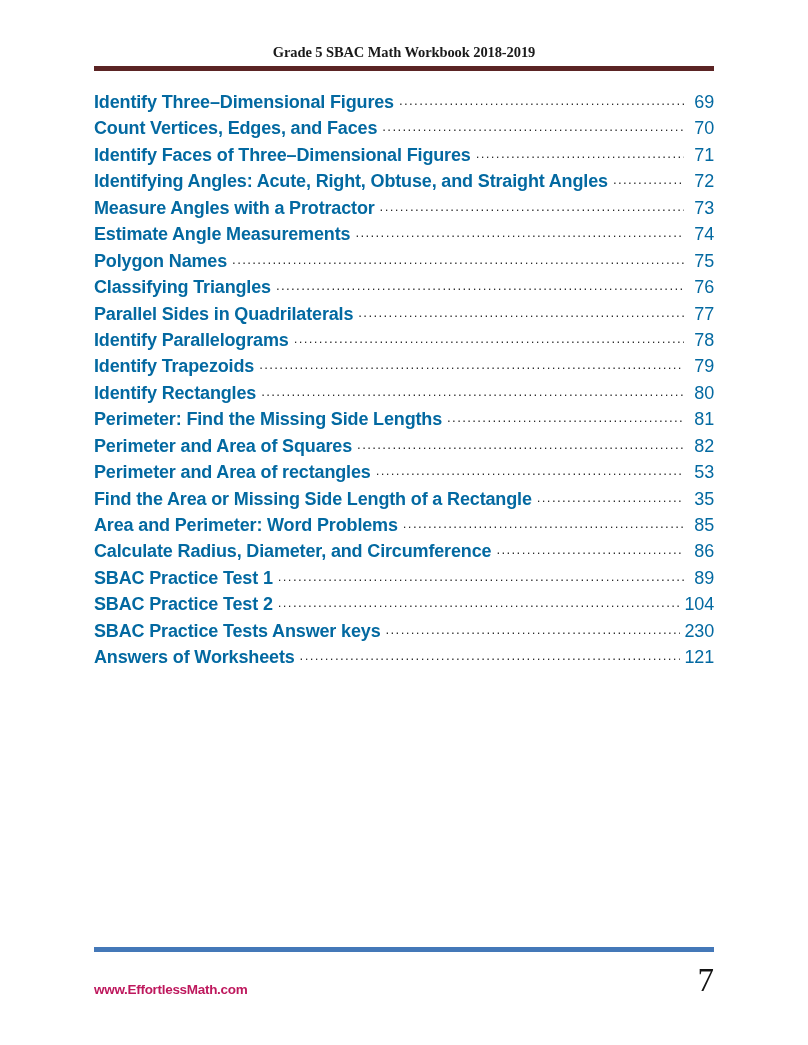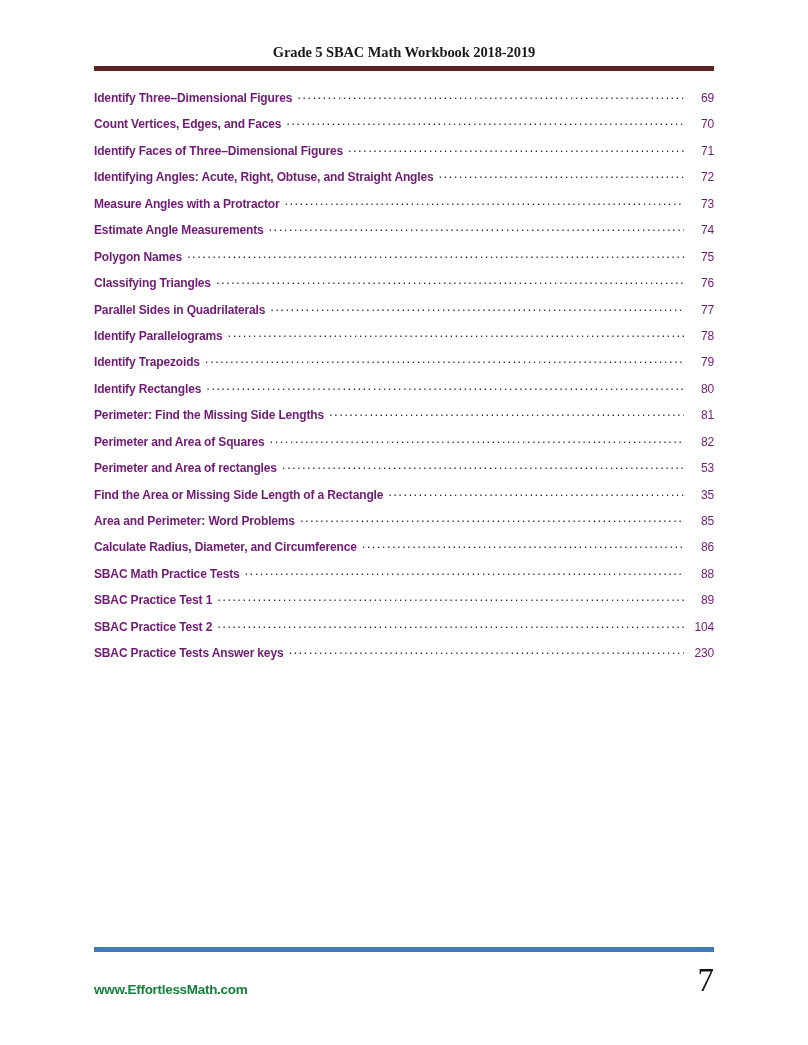--- a/index.html
+++ b/index.html
@@ -48,23 +48,23 @@
     position: absolute;
     left: 94px;
     top: 90px;
     width: 620px;
   }
 
   .toc-entry {
     display: flex;
     align-items: baseline;
     height: 26.45px;
-    font-size: 12px;
+    font-size: 18px;
     font-weight: bold;
-    color: #701a75;
+    color: #0369a1;
     letter-spacing: -0.15px;
     white-space: nowrap;
   }
 
   .toc-title {
     flex: 0 0 auto;
     padding-right: 3px;
   }
 
   .toc-leader {
@@ -114,21 +114,21 @@
     align-items: flex-end;
     justify-content: space-between;
     margin-top: 9px;
     height: 36px;
   }
 
   .footer-url {
     font-family: "Liberation Sans", sans-serif;
     font-size: 13.5px;
     font-weight: bold;
-    color: #15803d;
+    color: #be185d;
     letter-spacing: -0.3px;
   }
 
   .footer-pageno {
     font-family: "Liberation Serif", serif;
     font-size: 33px;
     font-weight: normal;
     color: #141414;
     line-height: 1;
   }
@@ -228,38 +228,38 @@
         <span class="toc-title">Area and Perimeter: Word Problems</span>
         <span class="toc-leader"></span>
         <span class="toc-page">85</span>
       </div>
       <div class="toc-entry">
         <span class="toc-title">Calculate Radius, Diameter, and Circumference</span>
         <span class="toc-leader"></span>
         <span class="toc-page">86</span>
       </div>
       <div class="toc-entry">
-        <span class="toc-title">SBAC Math Practice Tests</span>
-        <span class="toc-leader"></span>
-        <span class="toc-page">88</span>
-      </div>
-      <div class="toc-entry">
         <span class="toc-title">SBAC Practice Test 1</span>
         <span class="toc-leader"></span>
         <span class="toc-page">89</span>
       </div>
       <div class="toc-entry">
         <span class="toc-title">SBAC Practice Test 2</span>
         <span class="toc-leader"></span>
         <span class="toc-page">104</span>
       </div>
       <div class="toc-entry">
         <span class="toc-title">SBAC Practice Tests Answer keys</span>
         <span class="toc-leader"></span>
         <span class="toc-page">230</span>
+      </div>
+      <div class="toc-entry">
+        <span class="toc-title">Answers of Worksheets</span>
+        <span class="toc-leader"></span>
+        <span class="toc-page">121</span>
       </div>
     </div>
 
   <div class="footer">
     <div class="footer-rule" style="background: rgb(68, 120, 184);"></div>
     <div class="footer-row">
       <div class="footer-url">www.EffortlessMath.com</div>
       <div class="footer-pageno">7</div>
     </div>
   </div>

